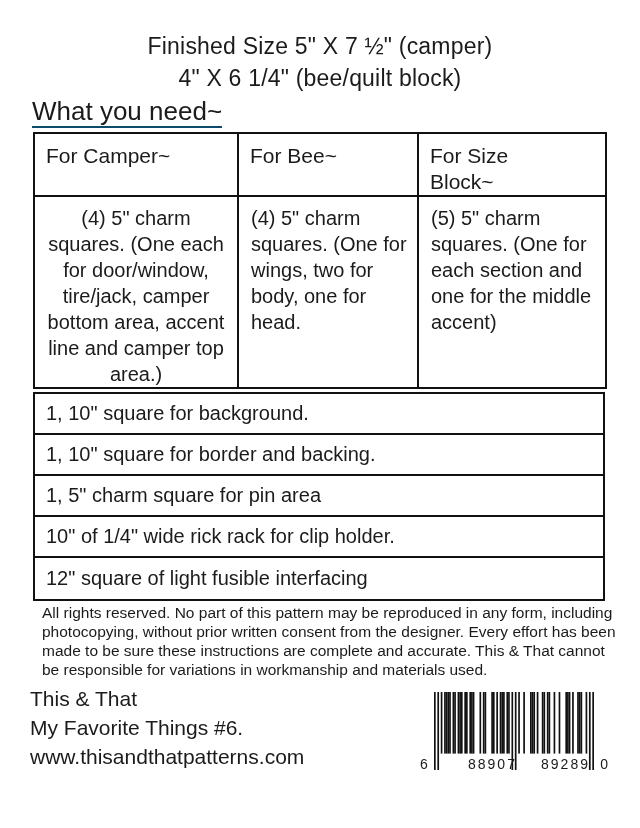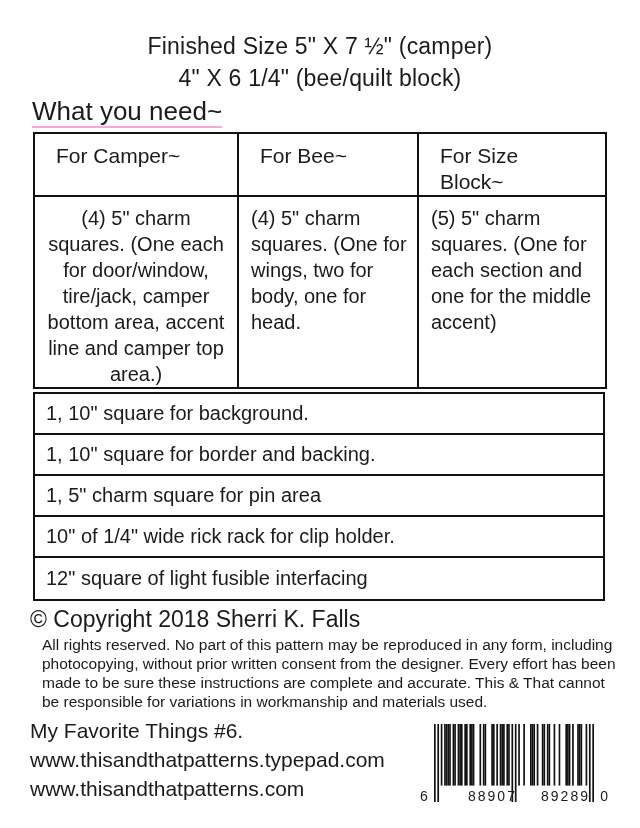--- a/index.html
+++ b/index.html
@@ -11,37 +11,37 @@
     background:#ffffff;
     color:#1b1b1b;
     font-family:"Liberation Sans", sans-serif;
     overflow:hidden;
     padding-top:30px;
   }
   
   .title { text-align:center; font-size:23px; line-height:32px; letter-spacing:.2px; }
   
   .section-heading { margin:3px 0 0 32px; font-size:26px; line-height:28px; font-weight:normal; }
-  .section-heading span { display:inline-block; border-bottom:2px solid #f9a8d4; padding-bottom:1px; }
+  .section-heading span { display:inline-block; border-bottom:2px solid #0c4a6e; padding-bottom:1px; }
   
   table.needs-table {
     margin:4px 0 0 33px;
     width:572px;
     border-collapse:collapse;
     table-layout:fixed;
   }
   table.needs-table th, table.needs-table td {
     border:2px solid #111;
     vertical-align:top;
     font-weight:normal;
     text-align:left;
     font-size:20px;
     line-height:26px;
   }
-  table.needs-table th { height:54px; padding:9px 8px 0 21px; font-size:21px; }
+  table.needs-table th { height:54px; padding:9px 8px 0 11px; font-size:21px; }
   table.needs-table th .hwrap { display:inline-block; max-width:130px; }
   table.needs-table td { height:186px; padding:8px 8px 0 12px; }
   table.needs-table td.center { text-align:center; padding:8px 10px 0 10px; }
   col.c1 { width:204px; } col.c2 { width:180px; } col.c3 { width:188px; }
   
   .common-rows {
     margin:3px 0 0 33px;
     width:572px;
     border:2px solid #111;
   }
@@ -103,28 +103,27 @@
     </table>
 
   <div class="common-rows">
     <div class="crow">1, 10" square for background.</div>
     <div class="crow">1, 10" square for border and backing.</div>
     <div class="crow">1, 5" charm square for pin area</div>
     <div class="crow">10" of 1/4" wide rick rack for clip holder.</div>
     <div class="crow">12" square of light fusible interfacing</div>
   </div>
 
-  <div class="copyright">© Copyright 2018 Sherri K. Falls</div>
 
   <p class="legal">All rights reserved. No part of this pattern may be reproduced in any form, including photocopying, without prior written consent from the designer. Every effort has been made to be sure these instructions are complete and accurate. This &amp; That cannot be responsible for variations in workmanship and materials used.</p>
 
   <div class="bottom">
     <div class="brand-block">
+      <div>This &amp; That</div>
       <div>My Favorite Things #6.</div>
-      <div>www.thisandthatpatterns.typepad.com</div>
       <div>www.thisandthatpatterns.com</div>
     </div>
     <div class="barcode">
       <svg viewBox="0 0 95 76" preserveAspectRatio="none">
           <rect x="0" y="0" width="1" height="76" fill="#111111"></rect>
           <rect x="2" y="0" width="1" height="76" fill="#111111"></rect>
           <rect x="4" y="0" width="1" height="60" fill="#111111"></rect>
           <rect x="6" y="0" width="1" height="60" fill="#111111"></rect>
           <rect x="7" y="0" width="1" height="60" fill="#111111"></rect>
           <rect x="8" y="0" width="1" height="60" fill="#111111"></rect>

